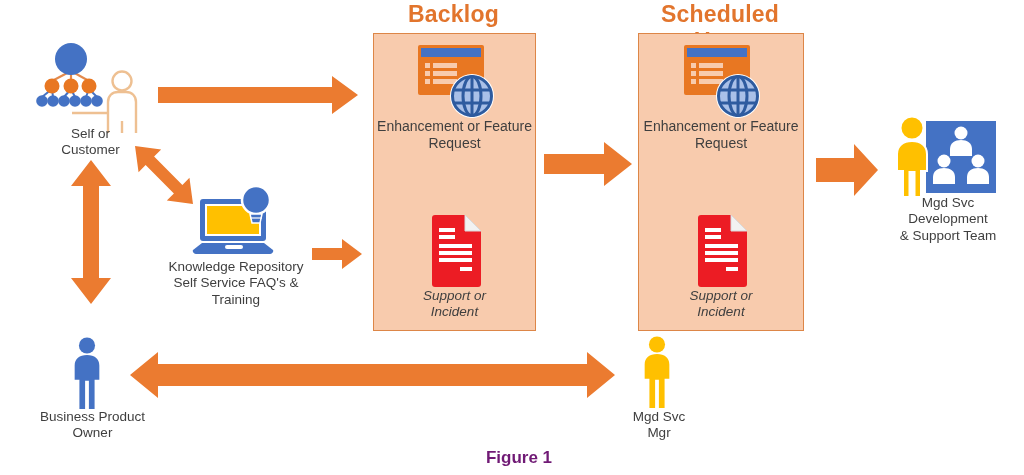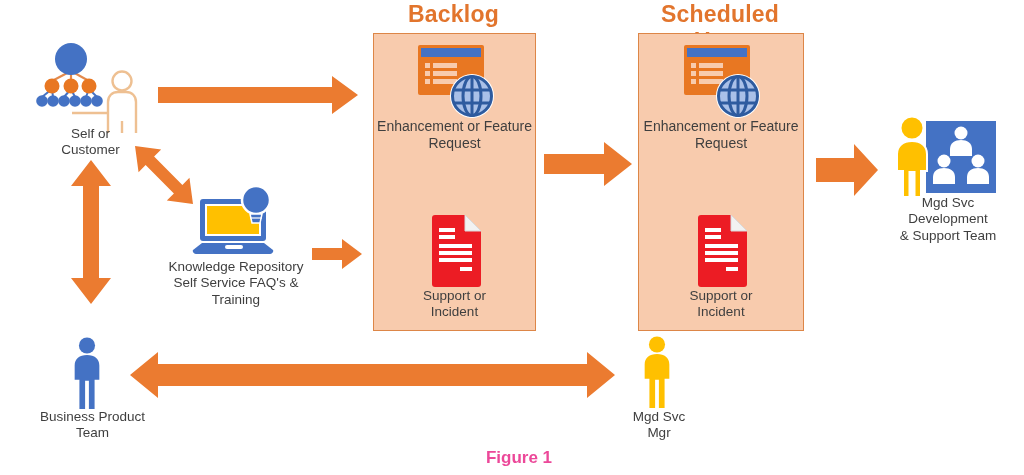--- a/index.html
+++ b/index.html
@@ -5,24 +5,24 @@
   html,body{margin:0;padding:0;background:#fff;}
   #stage{position:relative;width:1024px;height:475px;background:#ffffff;overflow:hidden;
          font-family:"Liberation Sans","DejaVu Sans",sans-serif;color:#3f3f3f;}
   .abs{position:absolute;}
   .lbl{position:absolute;text-align:center;white-space:pre-line;font-size:13.5px;line-height:1.22;color:#3f3f3f;}
   .box{position:absolute;top:33px;width:161px;height:296px;background:#f8cbad;border:1.5px solid #dd8647;}
   .box-title{position:absolute;top:1px;text-align:center;font-size:23px;font-weight:bold;color:#e2752d;letter-spacing:.2px;}
   .box-icon1{position:absolute;top:9px;left:50%;transform:translateX(-50%);}
   .box-lbl1{position:absolute;top:84px;left:0;right:0;text-align:center;white-space:pre-line;font-size:14px;line-height:1.22;}
   .box-icon2{position:absolute;top:181px;left:50%;transform:translateX(-50%);}
-  .box-lbl2{position:absolute;top:254px;left:0;right:0;text-align:center;white-space:pre-line;font-size:13.5px;line-height:1.22;}
+  .box-lbl2{position:absolute;top:254px;left:0;right:0;text-align:center;white-space:pre-line;font-size:13.5px;line-height:1.22;font-style:italic;}
   .arrow{position:absolute;}
   .caption{position:absolute;left:439px;top:448px;width:160px;text-align:center;
-           font-size:17px;font-weight:bold;color:#ec4899;}
+           font-size:17px;font-weight:bold;color:#701a75;}
 </style>
 </head>
 <body>
 
 <div id="stage">
 
   <svg class="abs" style="left:28px;top:33px" width="115" height="102" viewBox="0 0 115 102">
     <line x1="43" y1="38" x2="24" y2="48" stroke="#e38a4d" stroke-width="2.2"></line>
     <line x1="43" y1="38" x2="43" y2="48" stroke="#e38a4d" stroke-width="2.2"></line>
     <line x1="43" y1="38" x2="61" y2="48" stroke="#e38a4d" stroke-width="2.2"></line>
@@ -193,21 +193,21 @@
   </svg>
   <div class="lbl" style="left:880px;top:195px;width:136px">Mgd Svc
 Development
 &amp; Support Team</div>
 
   <svg class="abs" style="left:68px;top:337px" width="38" height="74" viewBox="0 0 40 78">
     <circle cx="20" cy="9" r="8.5" fill="#4472c4"></circle>
     <path d="M20,19 c-8,0 -13,4 -13,11 v15 h5 v31 h6 v-30 h4 v30 h6 v-31 h5 v-15 c0,-7 -5,-11 -13,-11 z" fill="#4472c4"></path>
   </svg>
   <div class="lbl" style="left:25px;top:409px;width:135px">Business Product
-Team</div>
+Owner</div>
 
   <svg class="abs" style="left:638px;top:336px" width="38" height="74" viewBox="0 0 40 78">
     <circle cx="20" cy="9" r="8.5" fill="#ffc000"></circle>
     <path d="M20,19 c-8,0 -13,4 -13,11 v15 h5 v31 h6 v-30 h4 v30 h6 v-31 h5 v-15 c0,-7 -5,-11 -13,-11 z" fill="#ffc000"></path>
   </svg>
   <div class="lbl" style="left:620px;top:409px;width:78px">Mgd Svc
 Mgr</div>
 
   <div class="caption">Figure 1</div>
 

